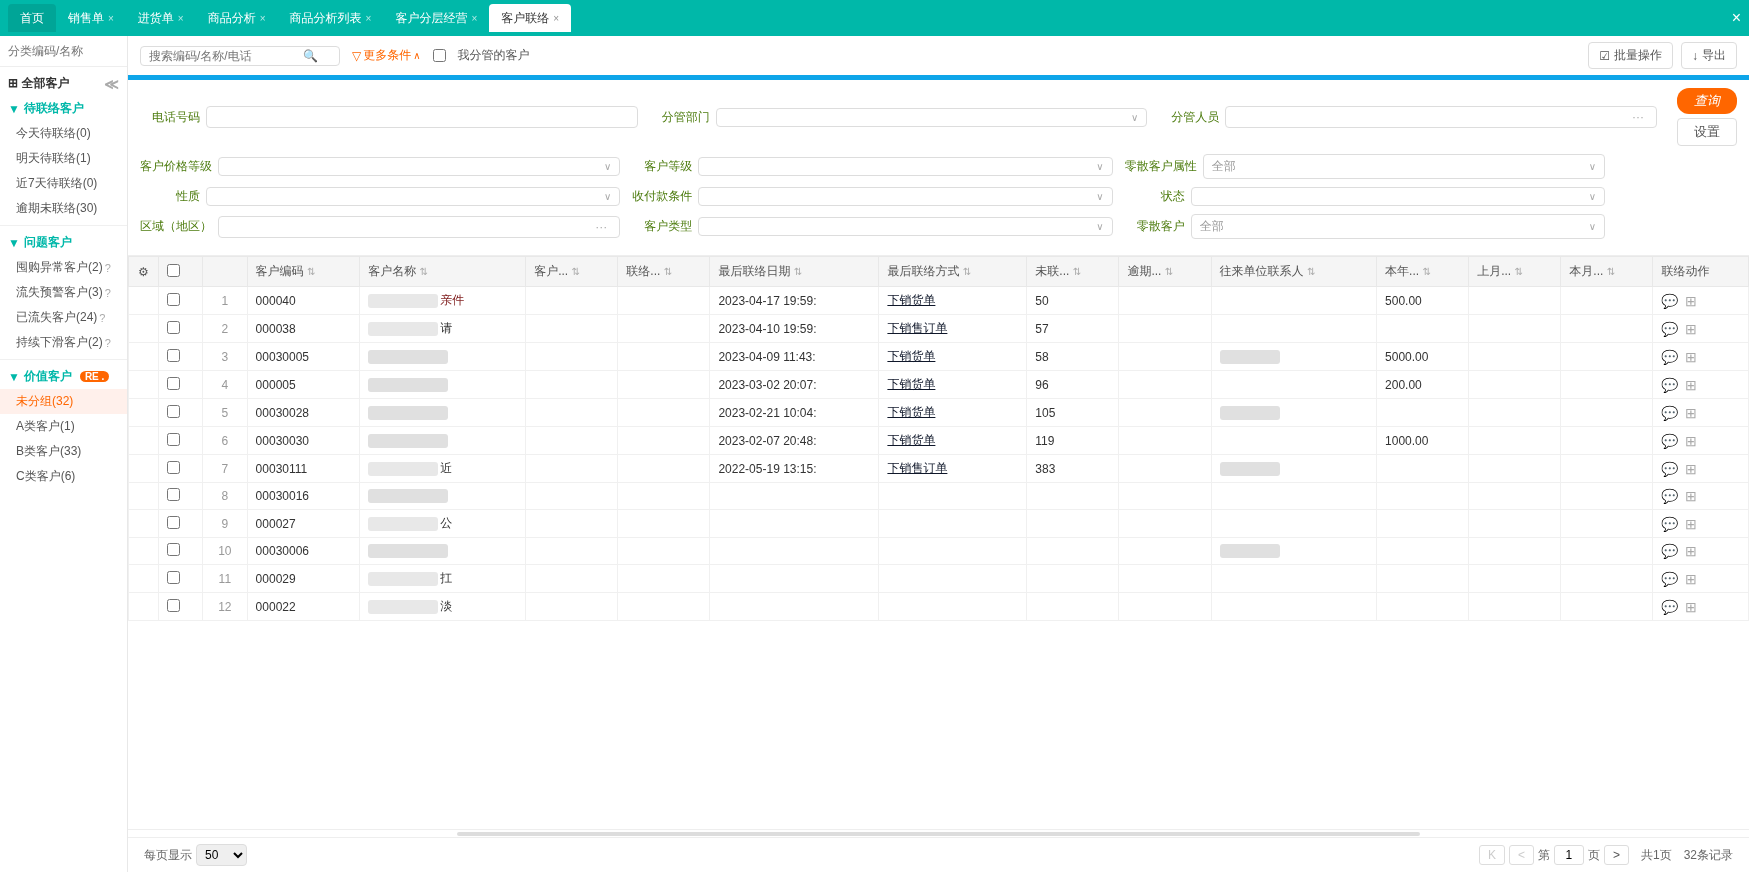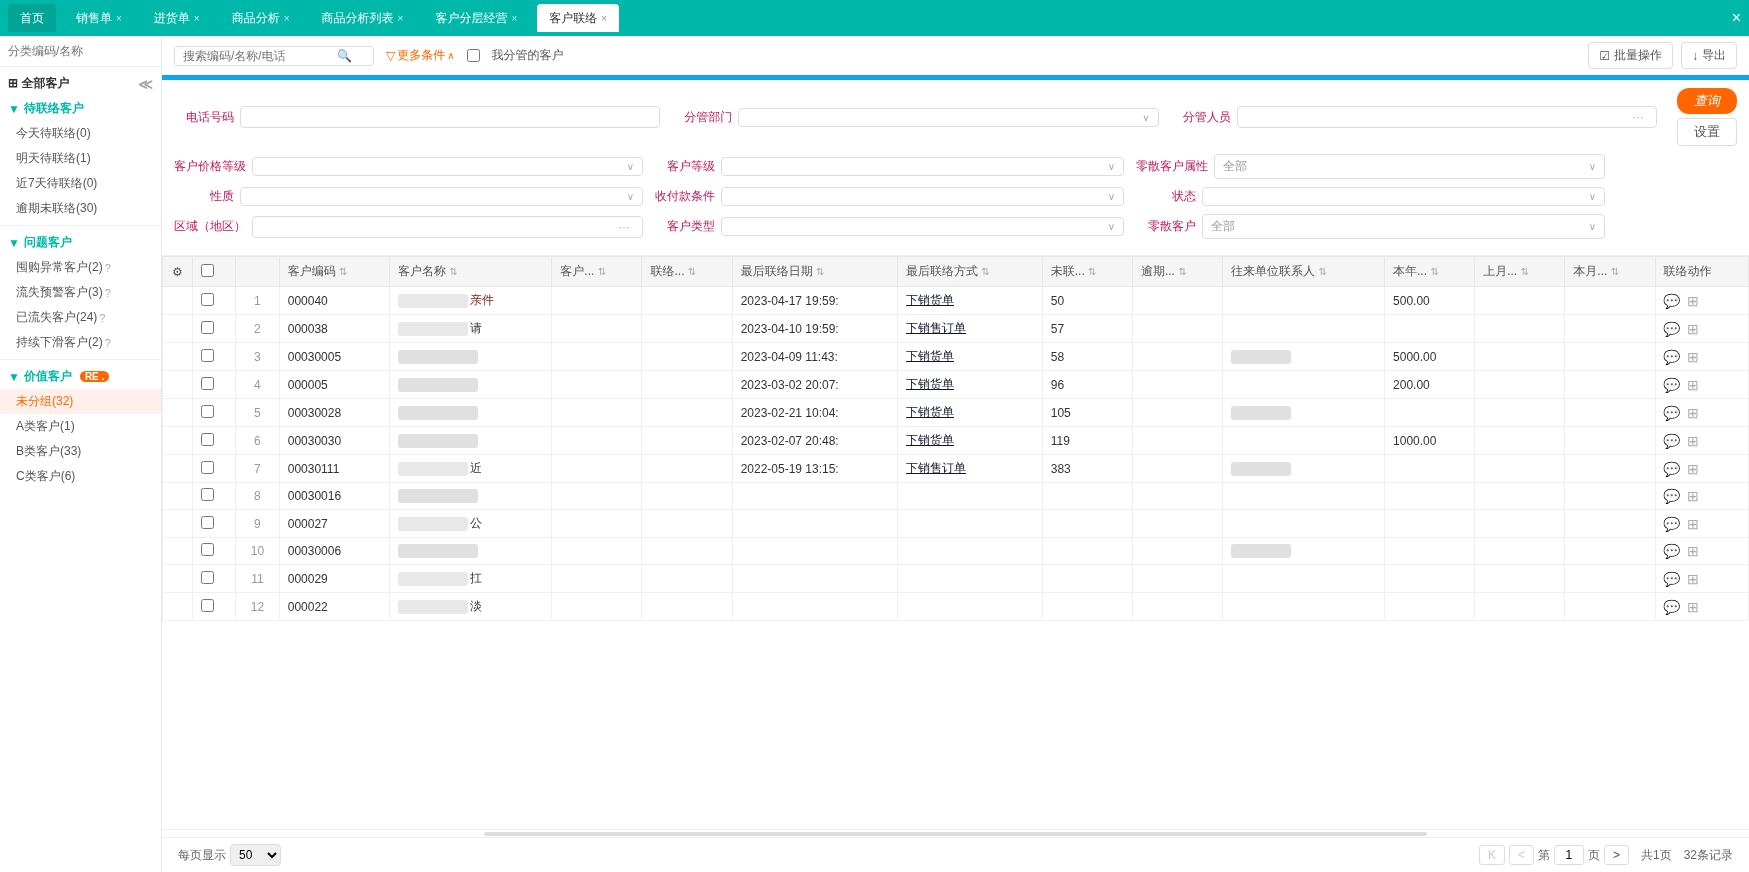--- a/index.html
+++ b/index.html
@@ -5,21 +5,21 @@
     * { box-sizing: border-box; margin: 0; padding: 0; font-family: 'Microsoft YaHei', Arial, sans-serif; font-size: 12px; }
     body { background: #f5f5f5; overflow: hidden; }
 
     
     .top-nav {
       display: flex;
       align-items: center;
       background: #00b8a9;
       height: 36px;
       padding: 0 8px;
-      gap: 8px;
+      gap: 0;
       text-align: right;
     }
     .nav-tab {
       display: flex;
       align-items: center;
       padding: 0 12px;
       height: 28px;
       color: #fff;
       cursor: pointer;
       border-radius: 4px 4px 0 0;
@@ -30,21 +30,21 @@
     .nav-tab.active { background: #fff; color: #333; }
     .nav-tab .close-x { font-size: 10px; opacity: 0.7; cursor: pointer; }
     .nav-tab.active .close-x { color: #666; }
     .top-right-close { margin-left: auto; color: #fff; cursor: pointer; font-size: 16px; }
 
     
     .main-layout { display: flex; height: calc(100vh - 36px); }
 
     
     .sidebar {
-      width: 162px;
+      width: 128px;
       background: #fff;
       border-right: 1px solid #e8e8e8;
       display: flex;
       flex-direction: column;
       overflow-y: auto;
     }
     .sidebar-search {
       display: flex;
       align-items: center;
       padding: 8px;
@@ -130,21 +130,21 @@
       align-items: center;
       gap: 12px;
       margin-bottom: 8px;
     }
     .filter-field {
       display: flex;
       align-items: center;
       gap: 6px;
       flex: 1;
     }
-    .filter-label { color: #be185d; min-width: 60px; text-align: right; white-space: nowrap; }
+    .filter-label { color: #4d7c0f; min-width: 60px; text-align: right; white-space: nowrap; }
     .filter-input {
       border: 1px solid #ddd;
       border-radius: 4px;
       padding: 3px 8px;
       flex: 1;
       outline: none;
       font-size: 12px;
       color: #333;
       background: #fff;
     }

